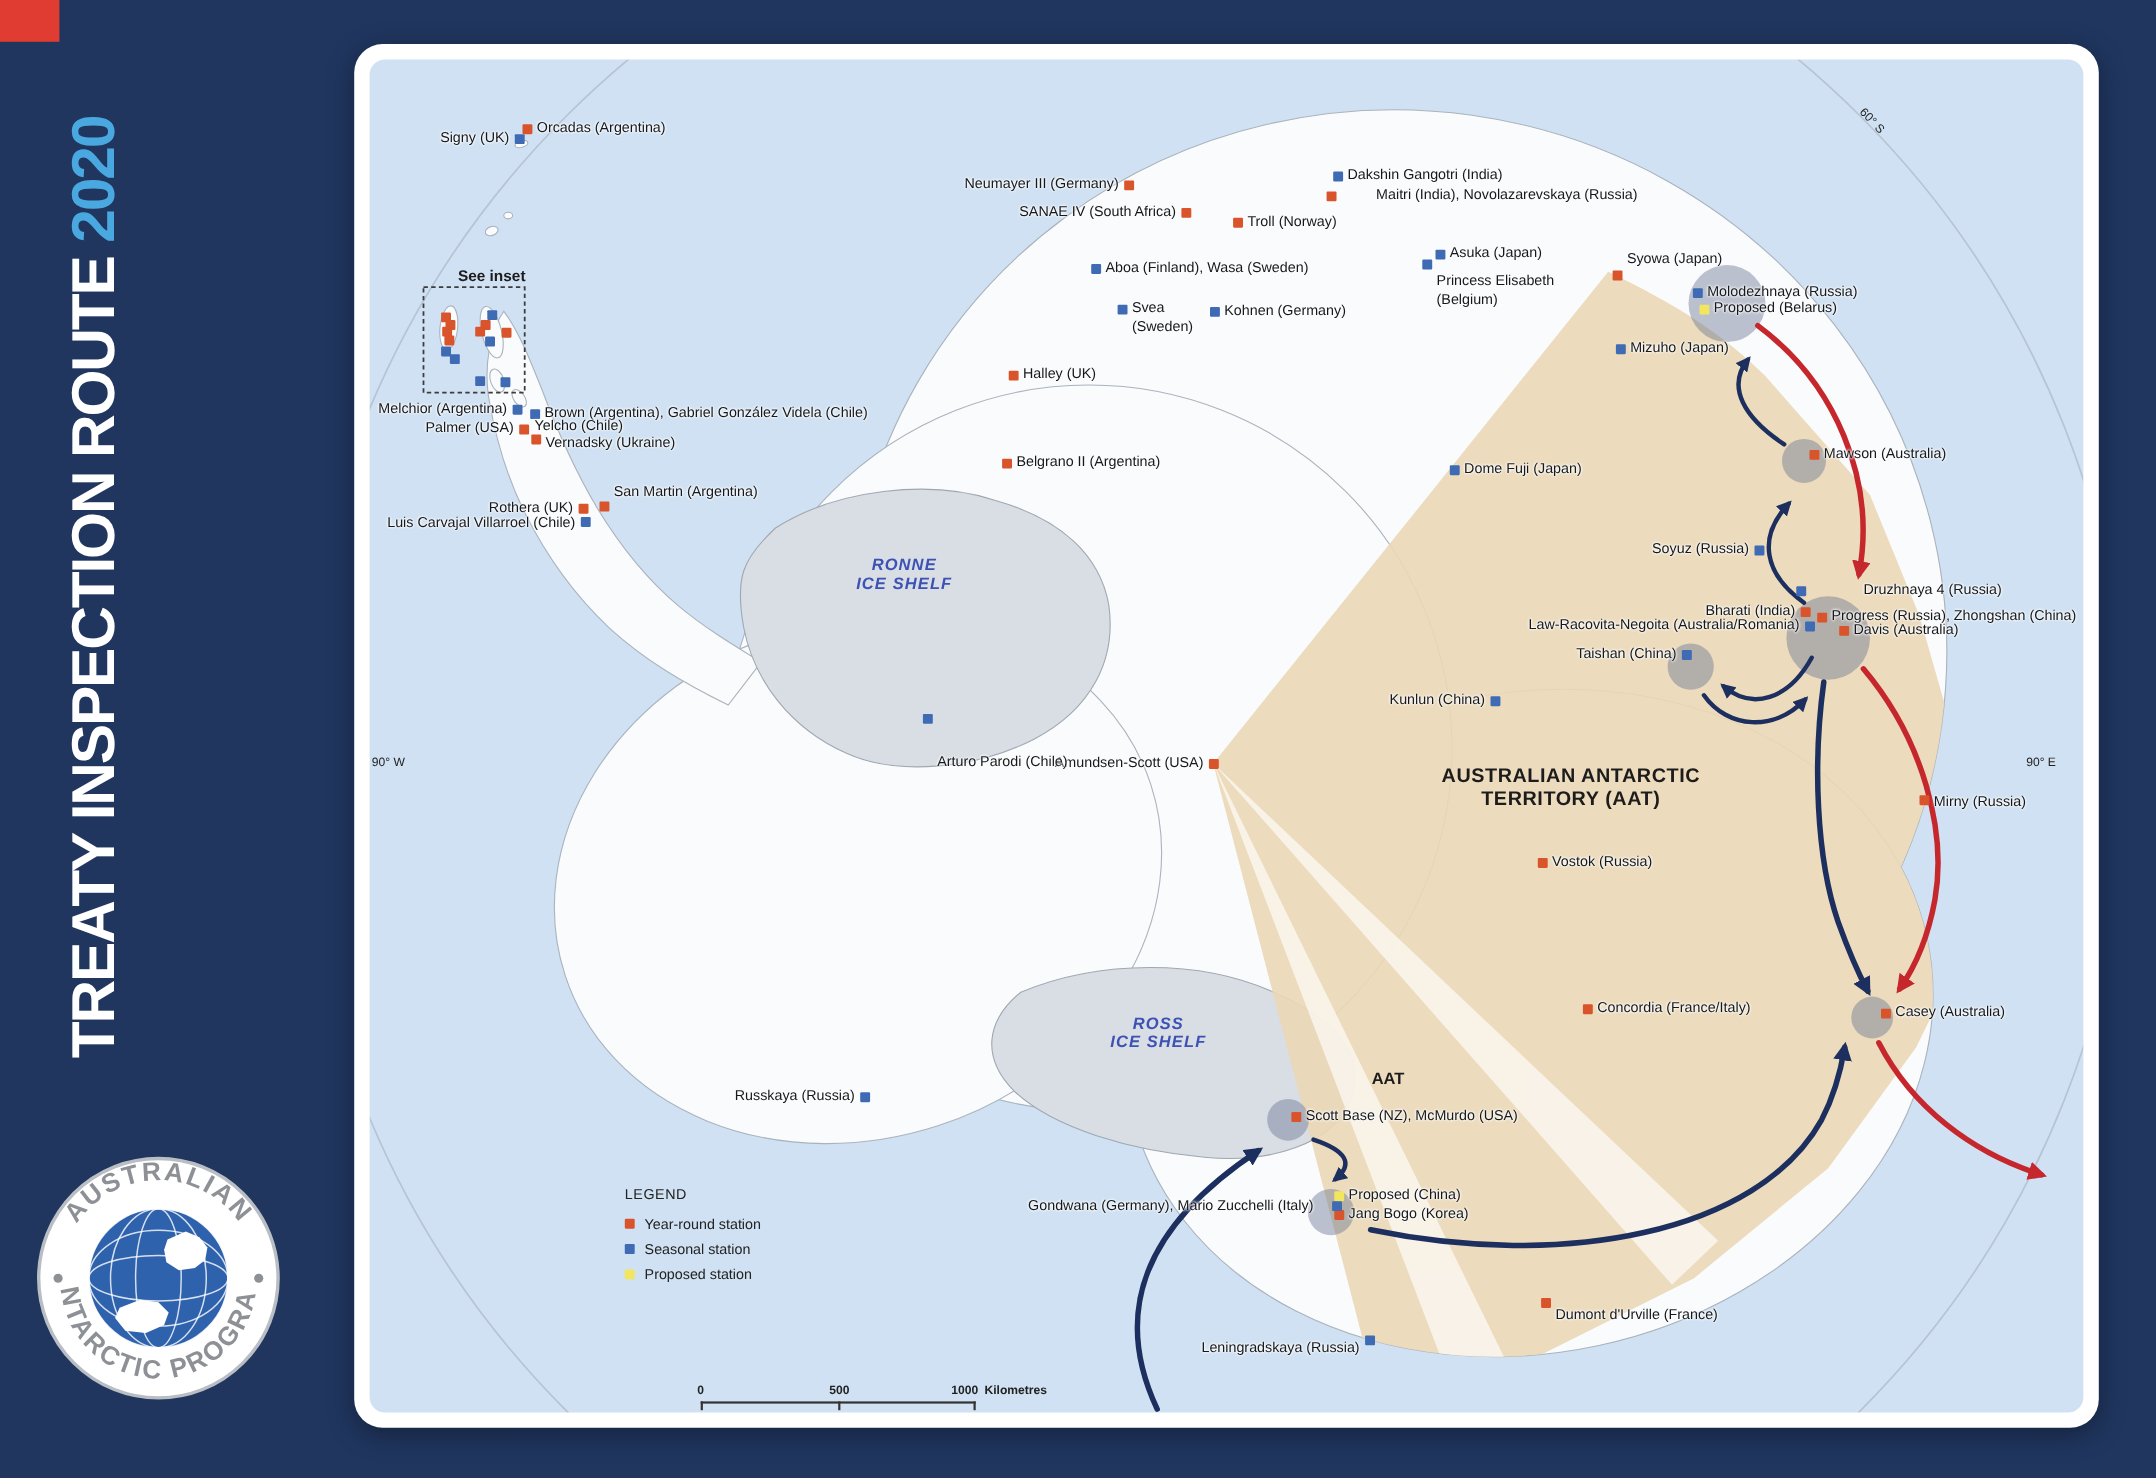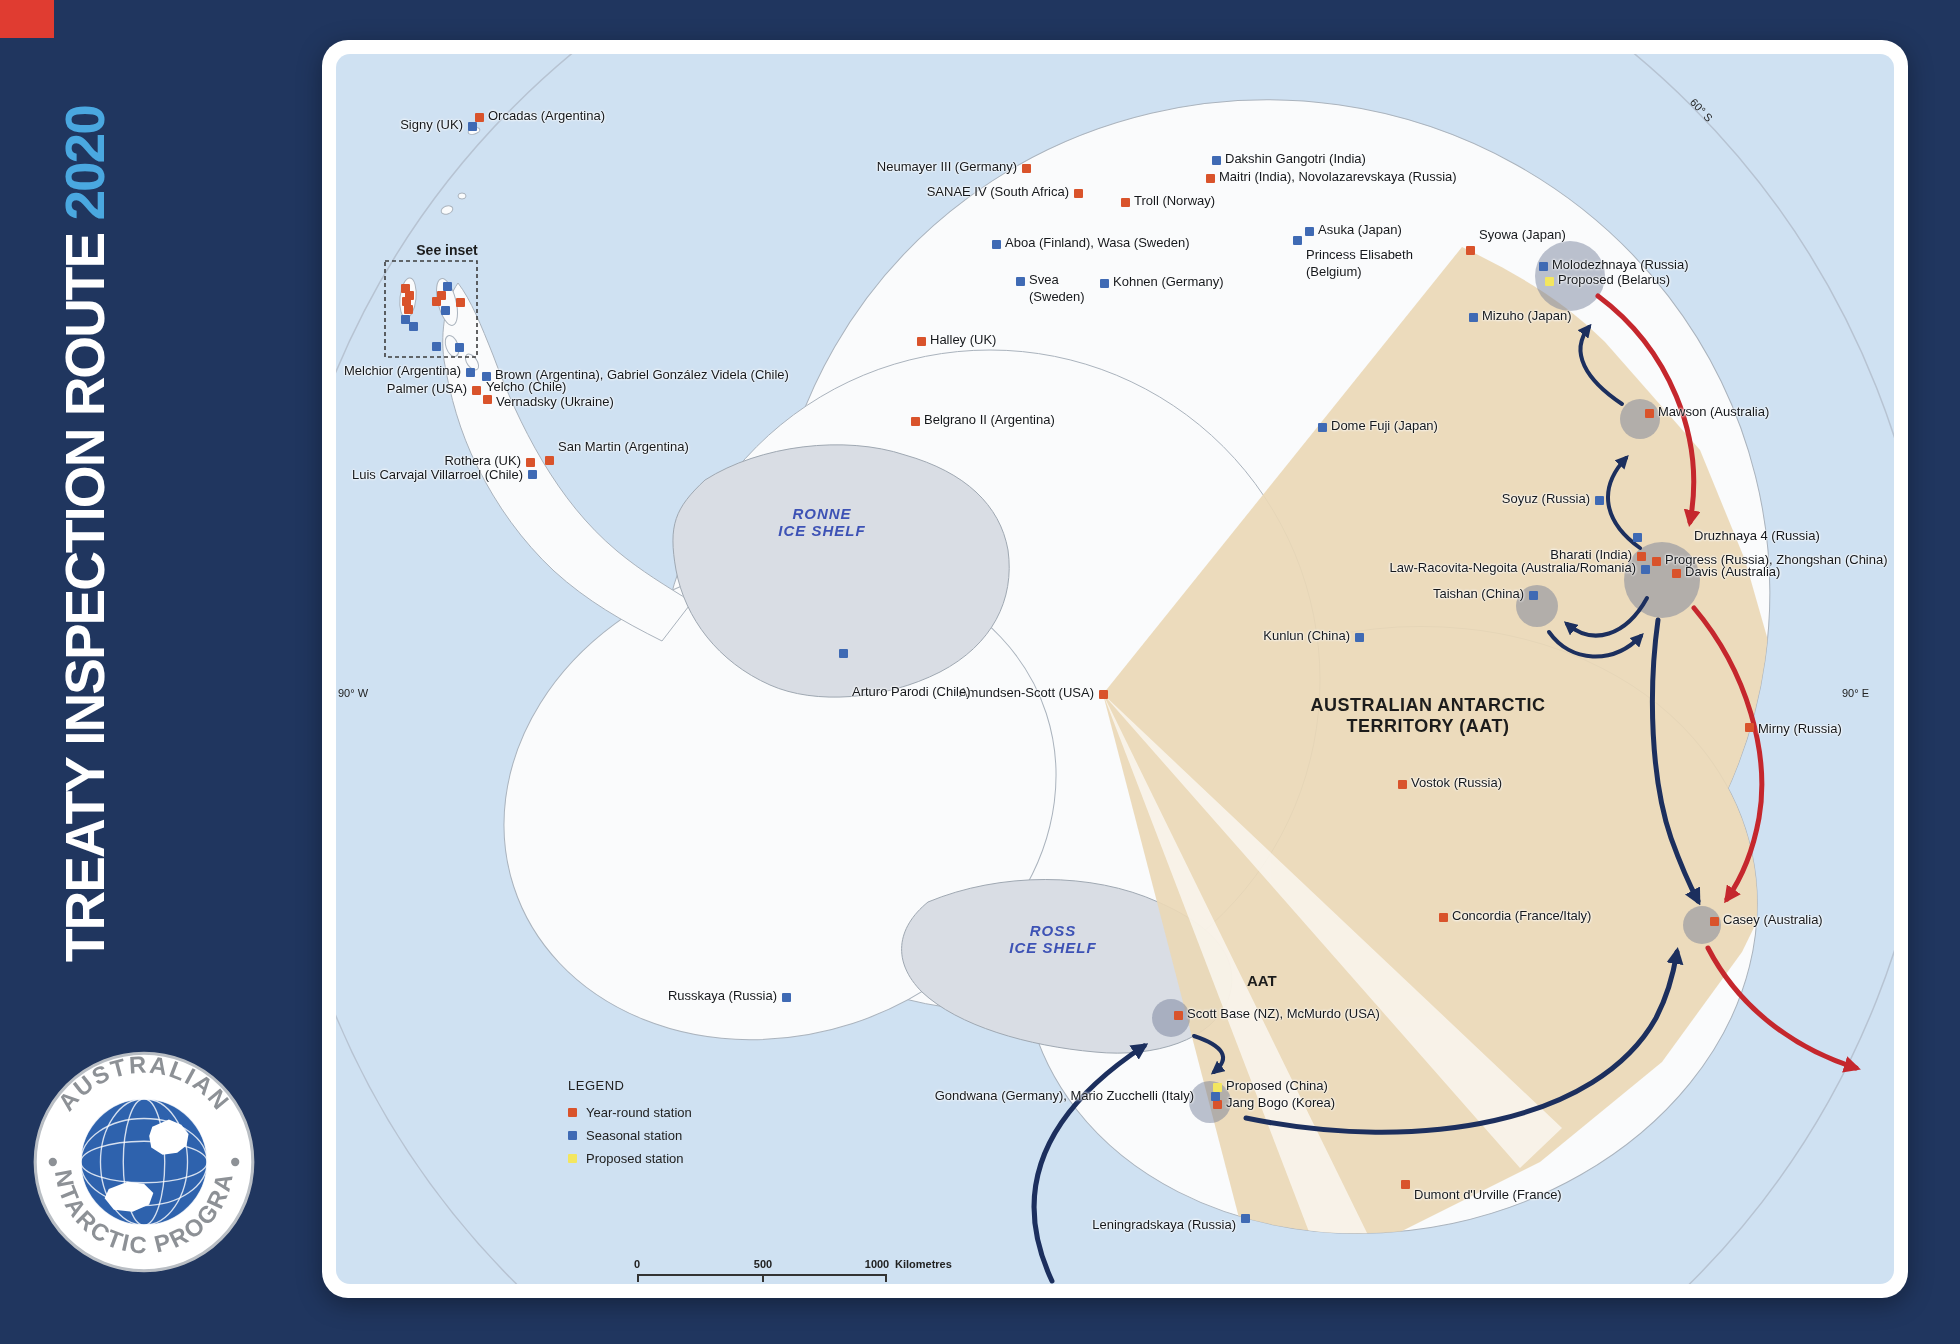--- a/index.html
+++ b/index.html
@@ -222,21 +222,21 @@
         <div class="sq seasonal" style="left: 991.5px; top: 239.5px;"></div>
         <div class="stlabel right" style="top: 235px; left: 1005px;">Aboa (Finland), Wasa (Sweden)</div>
         <div class="sq seasonal" style="left: 1015.5px; top: 276.5px;"></div>
         <div class="stlabel right" style="top: 272px; left: 1029px;">Svea
 (Sweden)</div>
         <div class="sq seasonal" style="left: 1099.5px; top: 278.5px;"></div>
         <div class="stlabel right" style="top: 274px; left: 1113px;">Kohnen (Germany)</div>
         <div class="sq seasonal" style="left: 1211.5px; top: 155.5px;"></div>
         <div class="stlabel right" style="top: 151px; left: 1225px;">Dakshin Gangotri (India)</div>
         <div class="sq year" style="left: 1205.5px; top: 173.5px;"></div>
-        <div class="stlabel right" style="top: 169px; left: 1219px;">Maitri (India), Novolazarevskaya (Russia)</div>
+        <div class="stlabel right" style="top: 169px; left: 1251px;">Maitri (India), Novolazarevskaya (Russia)</div>
         <div class="sq seasonal" style="left: 1304.5px; top: 226.5px;"></div>
         <div class="stlabel right" style="top: 222px; left: 1318px;">Asuka (Japan)</div>
         <div class="sq seasonal" style="left: 1292.5px; top: 235.5px;"></div>
         <div class="stlabel right" style="top: 247px; left: 1306px;">Princess Elisabeth
 (Belgium)</div>
         <div class="sq year" style="left: 1465.5px; top: 245.5px;"></div>
         <div class="stlabel right" style="top: 227px; left: 1479px;">Syowa (Japan)</div>
         <div class="sq seasonal" style="left: 1538.5px; top: 261.5px;"></div>
         <div class="stlabel right" style="top: 257px; left: 1552px;">Molodezhnaya (Russia)</div>
         <div class="sq proposed" style="left: 1544.5px; top: 276.5px;"></div>

